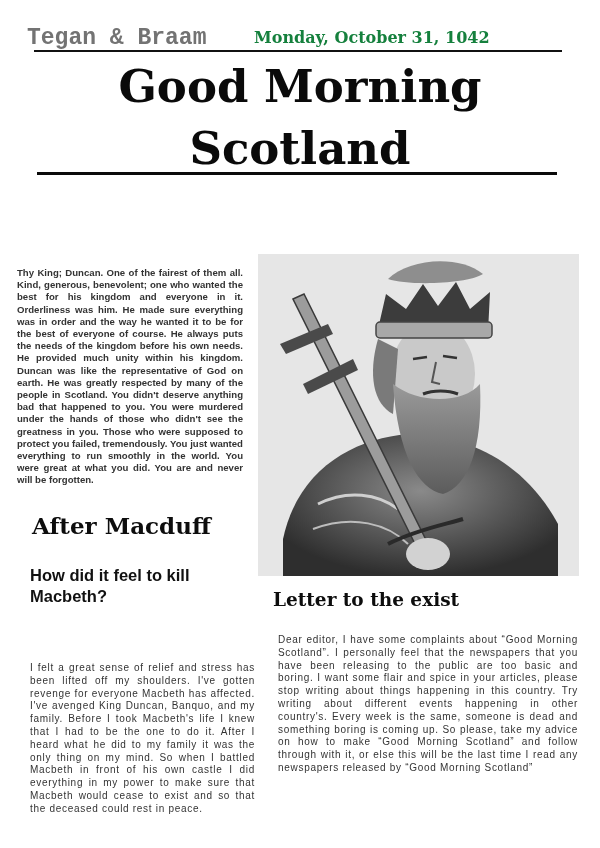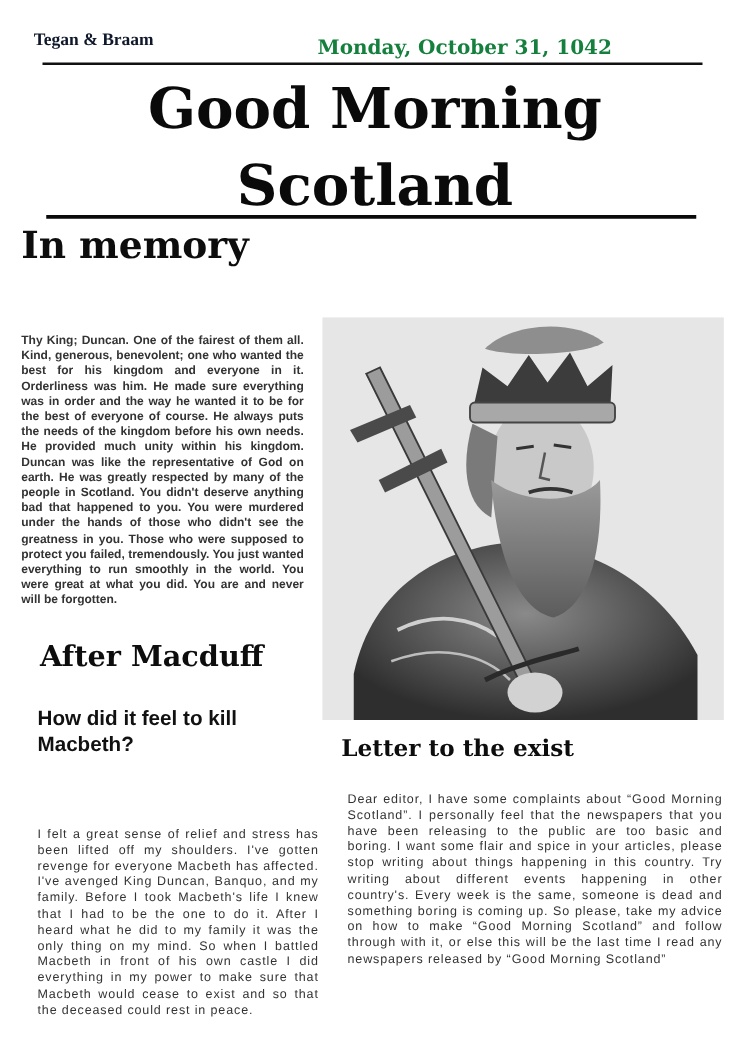--- a/index.html
+++ b/index.html
@@ -1,18 +1,18 @@
 <!DOCTYPE html>
 <html><head>
   <meta charset="utf-8">
   <style>
     html, body { margin:0; padding:0; background:#ffffff; }
     body { width:600px; height:848px; position:relative; overflow:hidden; color:#111; }
     .abs { position:absolute; }
-    .byline { left:27px; top:25px; font-family:Liberation Serif, serif; font-weight:bold; font-size:14px; color:#0f172a; }
+    .byline { left:27px; top:25px; font-family:Liberation Mono, monospace; font-weight:bold; font-size:23px; color:#737373; }
     .dateline { left:254px; top:28px; font-family:"DejaVu Serif", serif; font-weight:bold; font-size:16px; color:#15803d; letter-spacing:0px; white-space:nowrap; }
     .rule-top { left:34px; top:50px; width:528px; height:2px; background:#111; }
     .masthead { left:60px; top:56px; width:480px; text-align:center; font-family:"DejaVu Serif", serif; font-weight:bold; font-size:45px; line-height:62px; color:#0a0a0a; }
     .rule-bottom { left:37px; top:172px; width:520px; height:3px; background:#0a0a0a; }
     .h-memory { left:17px; top:177px; width:240px; font-family:"DejaVu Serif", serif; font-weight:bold; font-size:30px; line-height:40px; color:#0d0d0d; }
     .body-small { font-family:"Liberation Sans", sans-serif; font-size:9.6px; line-height:12.2px; color:#333; text-align:justify; }
     .memory-body { left:17px; top:267px; width:226px;font-weight:bold; }
     .portrait { left:258px; top:254px; width:321px; height:322px; background:#e6e6e6; overflow:hidden; }
     .h-macduff { left:32px; top:512px; font-family:"DejaVu Serif", serif; font-weight:bold; font-size:23px; color:#0d0d0d; }
     .h-question { left:30px; top:565px; width:220px; font-family:Liberation Sans, sans-serif; font-weight:bold; font-size:16.5px; line-height:21px; color:#111; }
@@ -28,21 +28,20 @@
 <div class="abs dateline">Monday, October 31, 1042</div>
 <div class="abs rule-top"></div>
 
 <div class="abs masthead">
   <div>Good Morning</div>
   <div>Scotland</div>
 </div>
 <div class="abs rule-bottom"></div>
 
 <div class="abs h-memory">
-  <div>In memory</div>
 </div>
 <div class="abs body-small memory-body">Thy King; Duncan. One of the fairest of them all. Kind, generous, benevolent; one who wanted the best for his kingdom and everyone in it. Orderliness was him. He made sure everything was in order and the way he wanted it to be for the best of everyone of course. He always puts the needs of the kingdom before his own needs. He provided much unity within his kingdom. Duncan was like the representative of God on earth. He was greatly respected by many of the people in Scotland. You didn't deserve anything bad that happened to you. You were murdered under the hands of those who didn't see the greatness in you. Those who were supposed to protect you failed, tremendously. You just wanted everything to run smoothly in the world. You were great at what you did. You are and never will be forgotten.</div>
 
 <div class="abs portrait" aria-label="Engraving of King Duncan wearing a crown and holding a sword">
   <svg width="321" height="322" viewBox="0 0 321 322">
     <defs>
       <radialGradient id="bodyg" cx="50%" cy="40%" r="60%">
         <stop offset="0%" stop-color="#8a8a8a"></stop>
         <stop offset="100%" stop-color="#2e2e2e"></stop>
       </radialGradient>

